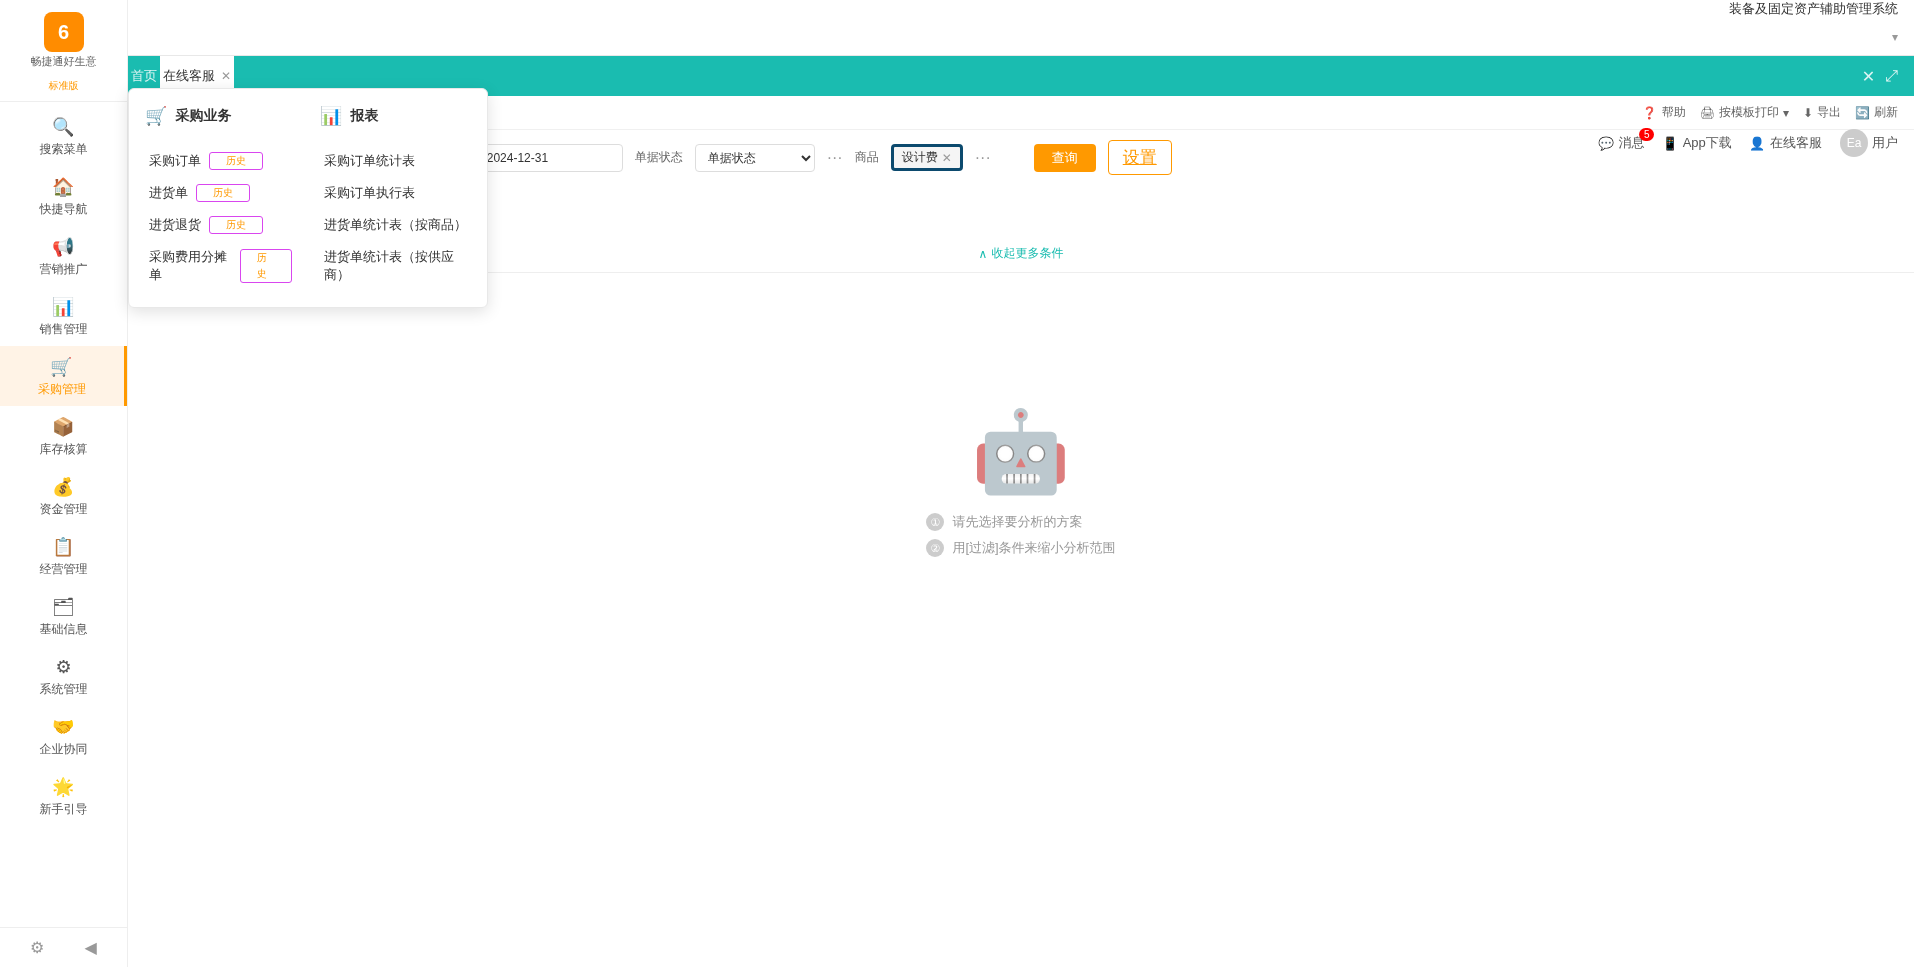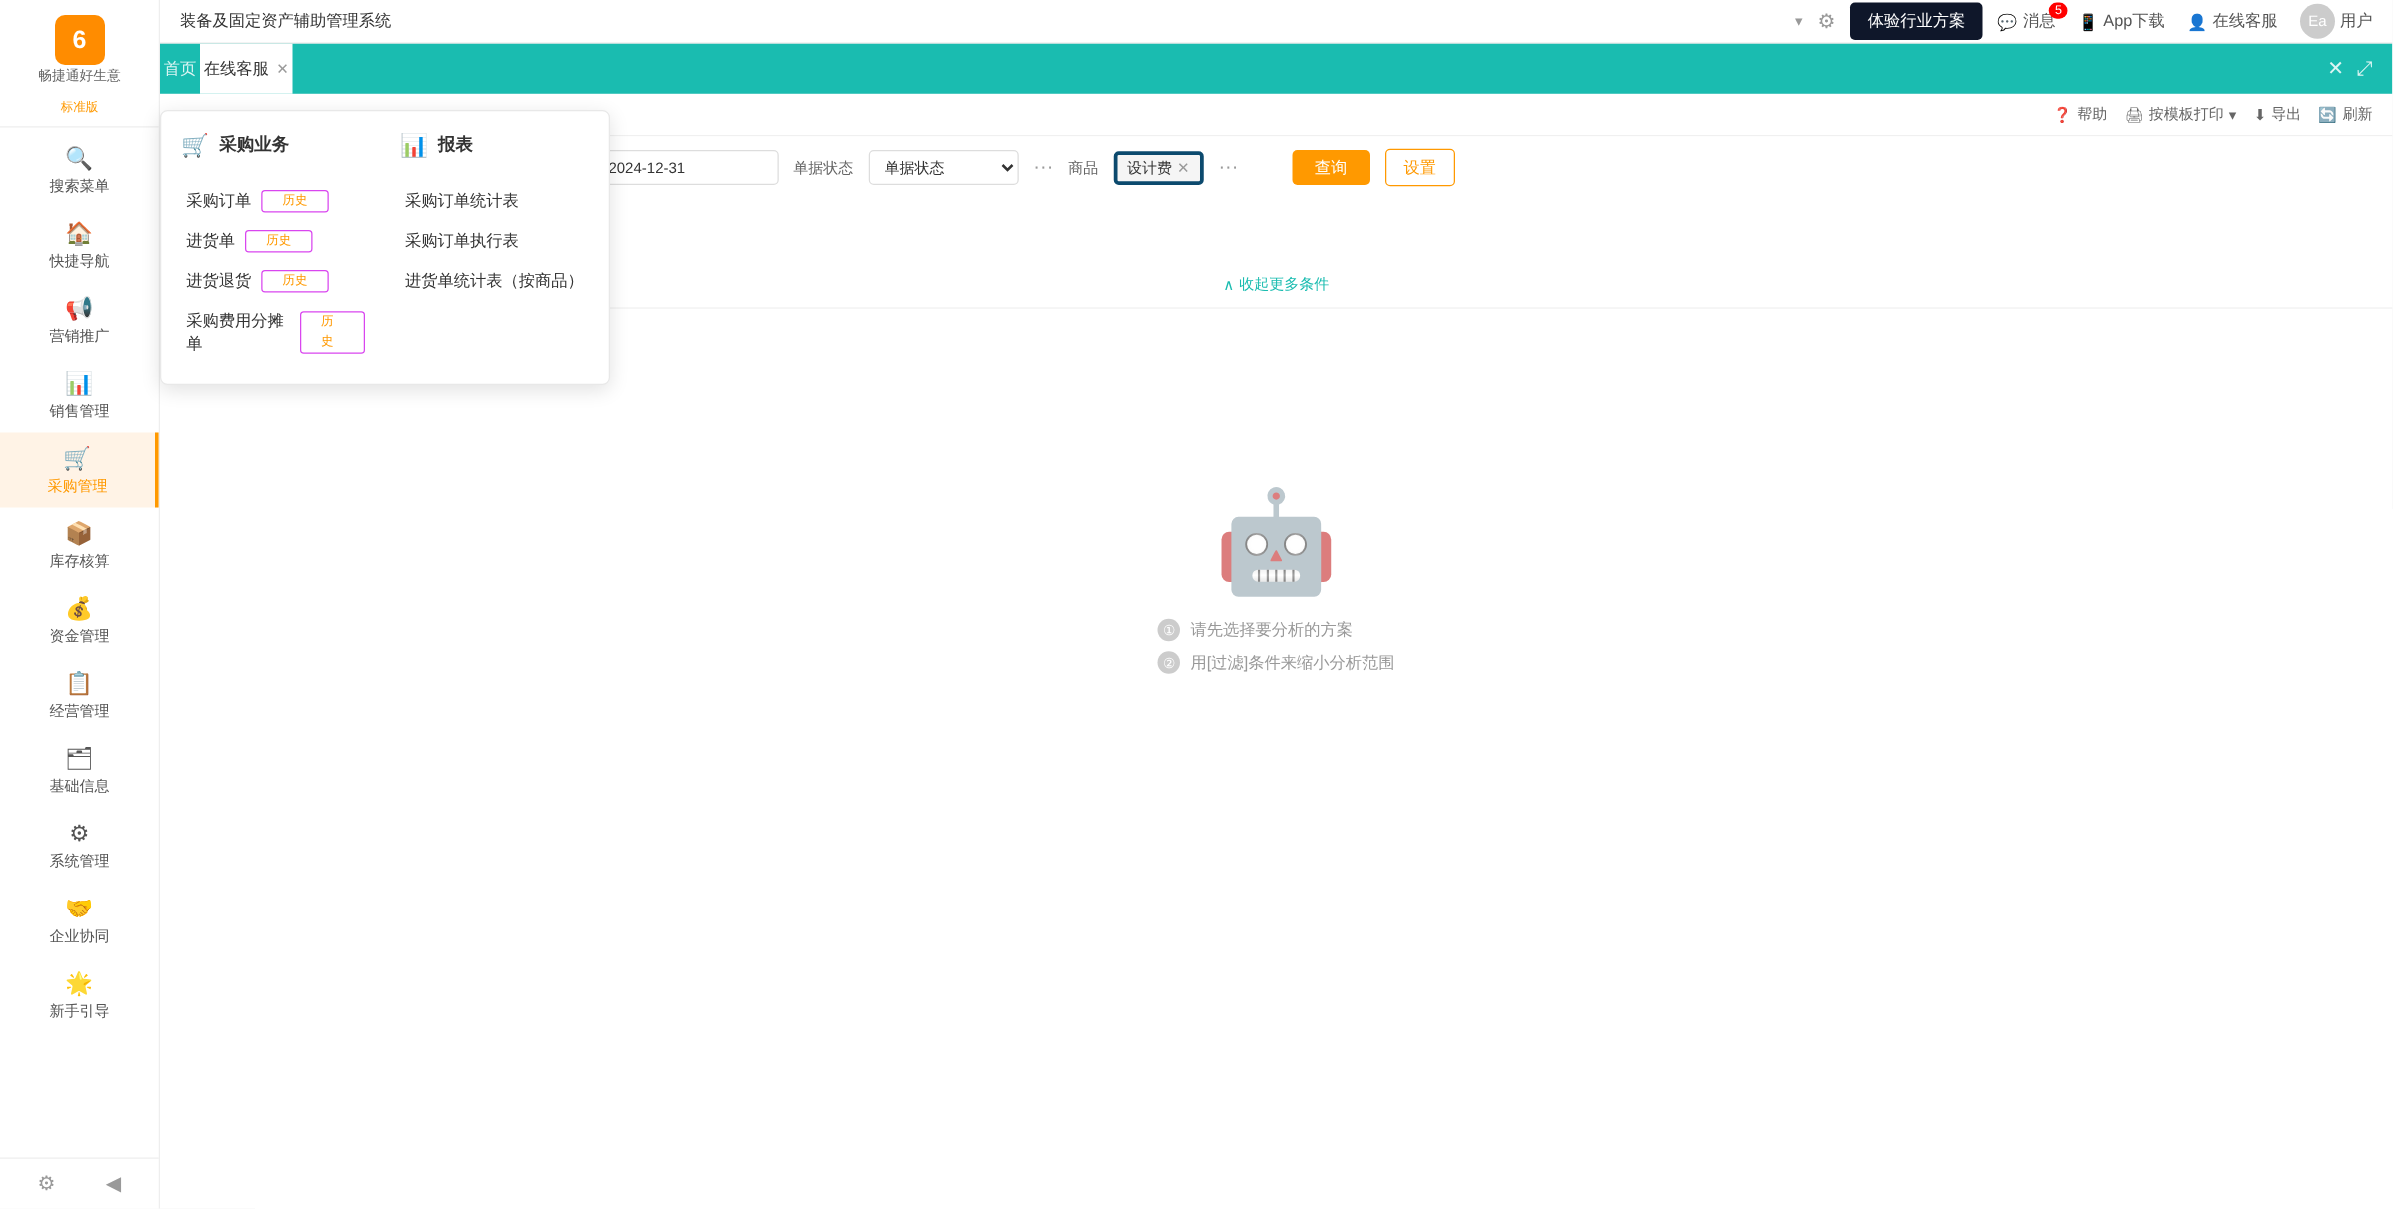--- a/index.html
+++ b/index.html
@@ -54,25 +54,26 @@
       padding: 10px;
     }
     .sidebar-bottom-icon { font-size: 16px; color: #999; cursor: pointer; }
 
     
     .main-area { flex: 1; display: flex; flex-direction: column; height: 100vh; overflow: hidden; }
 
     
     .topbar {
       background: #fff;
-      height: 35px;
-      display: flex; align-items: center;
+      height: 56px;
+      display: flex; align-items: flex-end;
       border-bottom: 1px solid #e8e8e8;
       padding: 0 16px;
       gap: 12px;
+      flex-direction: column;
     }
     .topbar-title { font-size: 13px; color: #333; flex: 1; }
     .topbar-arrow { font-size: 12px; color: #999; cursor: pointer; }
     .topbar-gear { font-size: 16px; color: #999; cursor: pointer; }
     .topbar-btn {
       background: #0f172a;
       color: #fff;
       border: none;
       border-radius: 4px;
       padding: 6px 14px;
@@ -152,21 +153,21 @@
       background: #f5f5f5;
       border: 3px solid #0c4a6e;
       border-radius: 4px;
       padding: 2px 8px;
       font-size: 12px;
       color: #333;
     }
     .filter-tag .remove { color: #999; cursor: pointer; font-size: 12px; }
     .filter-dot { font-size: 16px; color: #999; cursor: pointer; }
     .btn-query { background: #f90; color: #fff; border: none; border-radius: 4px; padding: 5px 18px; font-size: 13px; cursor: pointer; margin-left: 31px; }
-    .btn-set { background: #fff; color: #f90; border: 1px solid #f90; border-radius: 4px; padding: 5px 14px; font-size: 13px; cursor: pointer; }
+    .btn-set { background: #fff; color: #f90; border: 1px solid #f90; border-radius: 4px; padding: 5px 14px; font-size: 17px; cursor: pointer; text-decoration: underline; }
     .btn-collapse { color: #1abcb0; font-size: 12px; cursor: pointer; display: flex; align-items: center; gap: 4px; }
 
     
     .empty-state {
       display: flex; flex-direction: column; align-items: center; justify-content: center;
       height: 60%;
       gap: 14px;
     }
     .empty-text { display: flex; flex-direction: column; gap: 8px; }
     .empty-text-item { display: flex; align-items: center; gap: 8px; font-size: 13px; color: #999; }
@@ -366,20 +367,23 @@
         </div>
         <div class="dropdown-item">
           <span>采购订单统计表</span>
         </div>
         <div class="dropdown-item">
           <span>采购订单执行表</span>
         </div>
         <div class="dropdown-item">
           <span>进货单统计表（按商品）</span>
         </div>
+        <div class="dropdown-item">
+          <span>进货单统计表（按供应商）</span>
+        </div>
       </div>
     </div>
   </div>
 
   <div class="action-bar">
     <div class="action-bar-btn">
       <span>❓</span>
       <span>帮助</span>
     </div>
     <div class="action-bar-btn">

